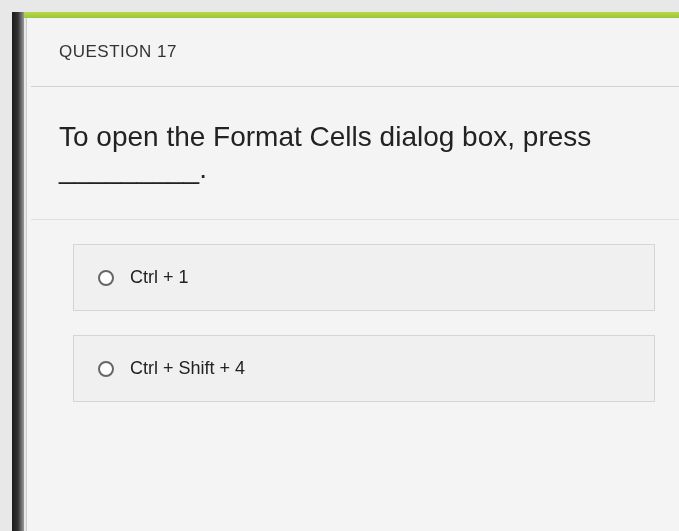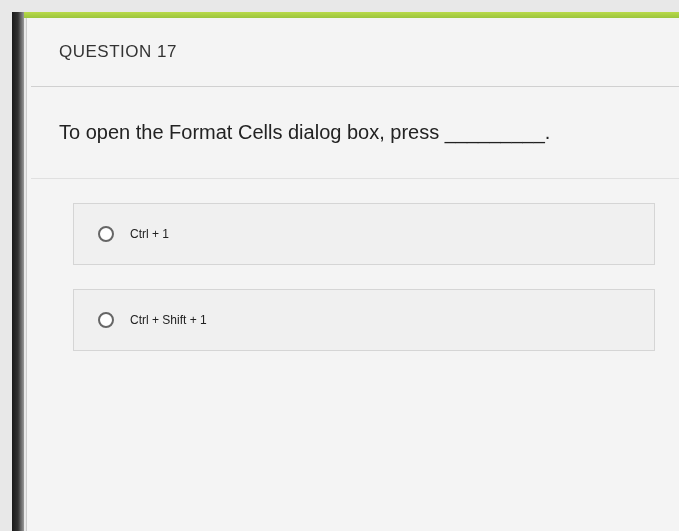--- a/index.html
+++ b/index.html
@@ -46,21 +46,21 @@
       font-size: 17px;
       font-weight: 400;
       color: #333;
       letter-spacing: 0.5px;
     }
     .question-text-wrap {
       padding: 26px 24px 30px 24px;
       border-bottom: 1px solid #e0e0e0;
     }
     .question-text {
-      font-size: 20px;
+      font-size: 28px;
       color: #222;
       font-weight: 400;
     }
     .options-wrap {
       padding: 16px 20px 10px 38px;
     }
     .option {
       background: #f0f0f0;
       border: 1px solid #d5d5d5;
       padding: 18px 20px;
@@ -72,21 +72,21 @@
     .radio {
       width: 16px;
       height: 16px;
       border: 2px solid #666;
       border-radius: 50%;
       margin-right: 12px;
       flex-shrink: 0;
       background: #fff;
     }
     .option-label {
-      font-size: 12px;
+      font-size: 18px;
       color: #222;
     }
   </style>
 </head>
 <body>
 
 <div class="top-bar"></div>
 <div class="left-edge"></div>
 
 <div class="container">
@@ -102,17 +102,17 @@
 
     <label class="option">
       <span class="radio"></span>
       <span class="option-label">Ctrl + 1</span>
     </label>
 
 
 
     <label class="option">
       <span class="radio"></span>
-      <span class="option-label">Ctrl + Shift + 1</span>
+      <span class="option-label">Ctrl + Shift + 4</span>
     </label>
 
   </div>
 </div>
 
 </body></html>

